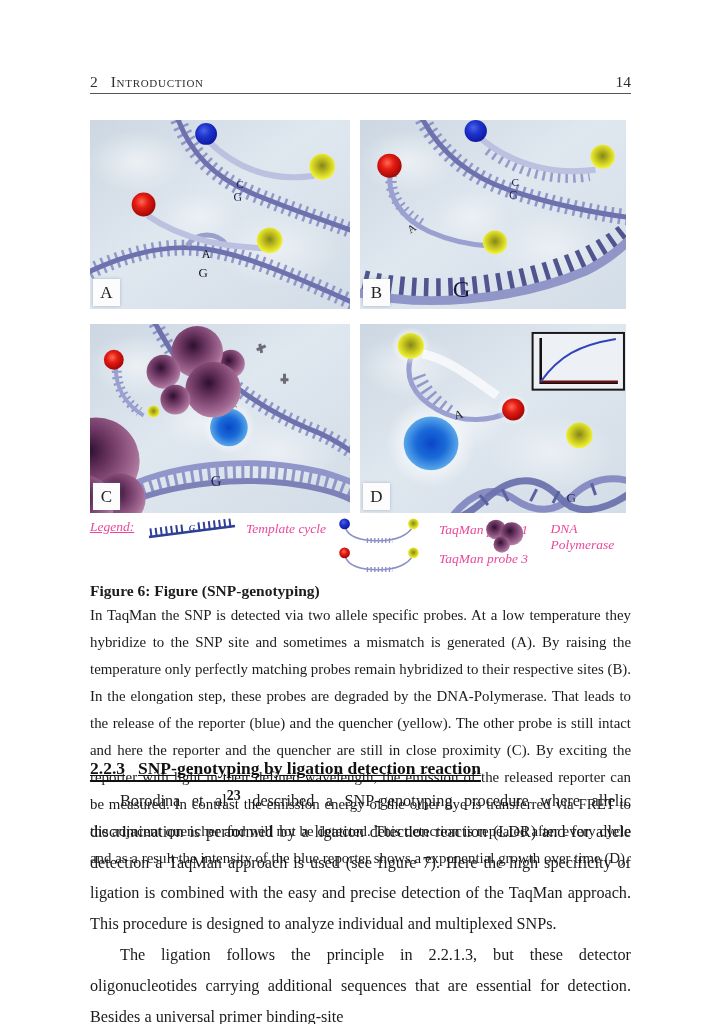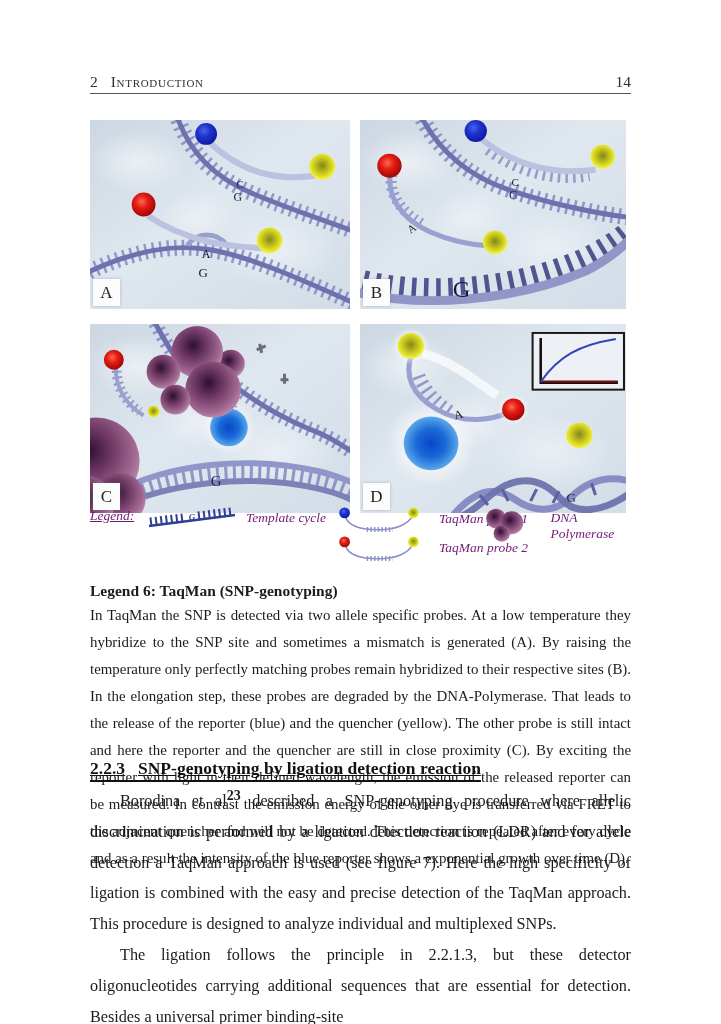--- a/index.html
+++ b/index.html
@@ -18,21 +18,21 @@
       radial-gradient(70px 45px at 18% 22%, rgba(255,255,255,.55), rgba(255,255,255,0) 70%),
       radial-gradient(90px 55px at 72% 68%, rgba(255,255,255,.45), rgba(255,255,255,0) 70%),
       radial-gradient(55px 40px at 42% 52%, rgba(255,255,255,.38), rgba(255,255,255,0) 70%),
       linear-gradient(145deg,#ccd7e2 0%,#dfe7ef 45%,#d3dde7 100%);}
   .panel svg.art {position:absolute; inset:0; width:100%; height:100%; display:block;}
   .panel-label {position:absolute; left:3px; bottom:3px; width:27px; height:27px; background:#fcfcfd; display:flex; align-items:center; justify-content:center; font-size:17px; color:#222; box-shadow:0 0 3px rgba(110,120,145,.45);}
   svg text {font-family:"Liberation Serif",serif;}
   .defs-svg {position:absolute; width:0; height:0;}
 
   
-  .legend {position:absolute; left:90px; top:504px; width:541px; height:62px; font-size:13.5px; font-style:italic; color:#701a75;}
+  .legend {position:absolute; left:90px; top:515px; width:541px; height:62px; font-size:13.5px; font-style:italic; color:#ec4899;}
   .legend-title {position:absolute; left:0; top:4px; text-decoration:underline;}
   .leg-tpl {position:absolute; left:56px; top:2px; display:flex; align-items:center; gap:8px;}
   .leg-probes {position:absolute; left:237px; top:0;}
   .leg-probe {display:flex; align-items:center; gap:8px; height:29px;}
   .leg-poly {position:absolute; left:392px; top:0; display:flex; align-items:center; gap:24px;}
 
   
   .caption {position:absolute; left:90px; top:582px; width:541px;}
   .caption-title {font-weight:bold; font-size:15.5px; margin-bottom:2px;}
   .caption-body {font-size:14.9px; line-height:27px; text-align:justify;}
@@ -262,36 +262,36 @@
         </svg>
         <span class="legend-label">TaqMan probe 1</span>
       </div>
       <div class="leg-probe">
         <svg width="104" height="26" viewBox="0 0 112 34">
           <path d="M12,14 C16,27 34,31 56,31 C78,31 94,24 100,13" stroke="#8b91c6" stroke-width="2" fill="none"></path>
           <path d="M40,31 L74,31" stroke="#8b91c6" stroke-width="7" stroke-dasharray="1.8 3" fill="none"></path>
           <circle cx="11" cy="9" r="7" fill="url(#gRed)"></circle>
           <circle cx="101" cy="9" r="7" fill="url(#gYellow)"></circle>
         </svg>
-        <span class="legend-label">TaqMan probe 2</span>
+        <span class="legend-label">TaqMan probe 3</span>
       </div>
     </div>
 
     <div class="leg-poly">
       <svg width="52" height="44" viewBox="0 0 54 44">
         <circle cx="17" cy="13" r="12" fill="url(#gPurple)"></circle>
         <circle cx="36" cy="18" r="14" fill="url(#gPurple)"></circle>
         <circle cx="24" cy="31" r="10" fill="url(#gPurple)"></circle>
       </svg>
       <span class="legend-label">DNA Polymerase</span>
     </div>
   </div>
 
   <div class="caption">
-    <div class="caption-title">Legend 6: TaqMan (SNP-genotyping)</div>
+    <div class="caption-title">Figure 6: Figure (SNP-genotyping)</div>
     <div class="caption-body">In TaqMan the SNP is detected via two allele specific probes. At a low temperature they hybridize to the SNP site and sometimes a mismatch is generated (A). By raising the temperature only perfectly matching probes remain hybridized to their respective sites (B). In the elongation step, these probes are degraded by the DNA-Polymerase. That leads to the release of the reporter (blue) and the quencher (yellow). The other probe is still intact and here the reporter and the quencher are still in close proximity (C). By exciting the reporter with light in their defined wavelength, the emission of the released reporter can be measured. In contrast the emission energy of the other dye is transferred via FRET to the adjacent quencher and will not be detected. This detection is repeated after every cycle and as a result the intensity of the blue reporter shows a exponential growth over time (D).</div>
   </div>
 
   <h3 class="section-heading">
     <span class="heading-underline"><span>2.2.3</span><span class="hspace"></span><span>SNP-genotyping by ligation detection reaction</span></span>
   </h3>
 
   <div class="body-text">
     <p class="para"><span>Borodina et al</span><sup>23</sup><span> described a SNP-genotyping procedure where allelic discrimination is performed by a ligation detection reaction (LDR) and for allele detection a TaqMan approach is used (see figure 7). Here the high specificity of ligation is combined with the easy and precise detection of the TaqMan approach. This procedure is designed to analyze individual and multiplexed SNPs.</span></p>
     <p class="para">The ligation follows the principle in 2.2.1.3, but these detector oligonucleotides carrying additional sequences that are essential for detection. Besides a universal primer binding-site</p>

